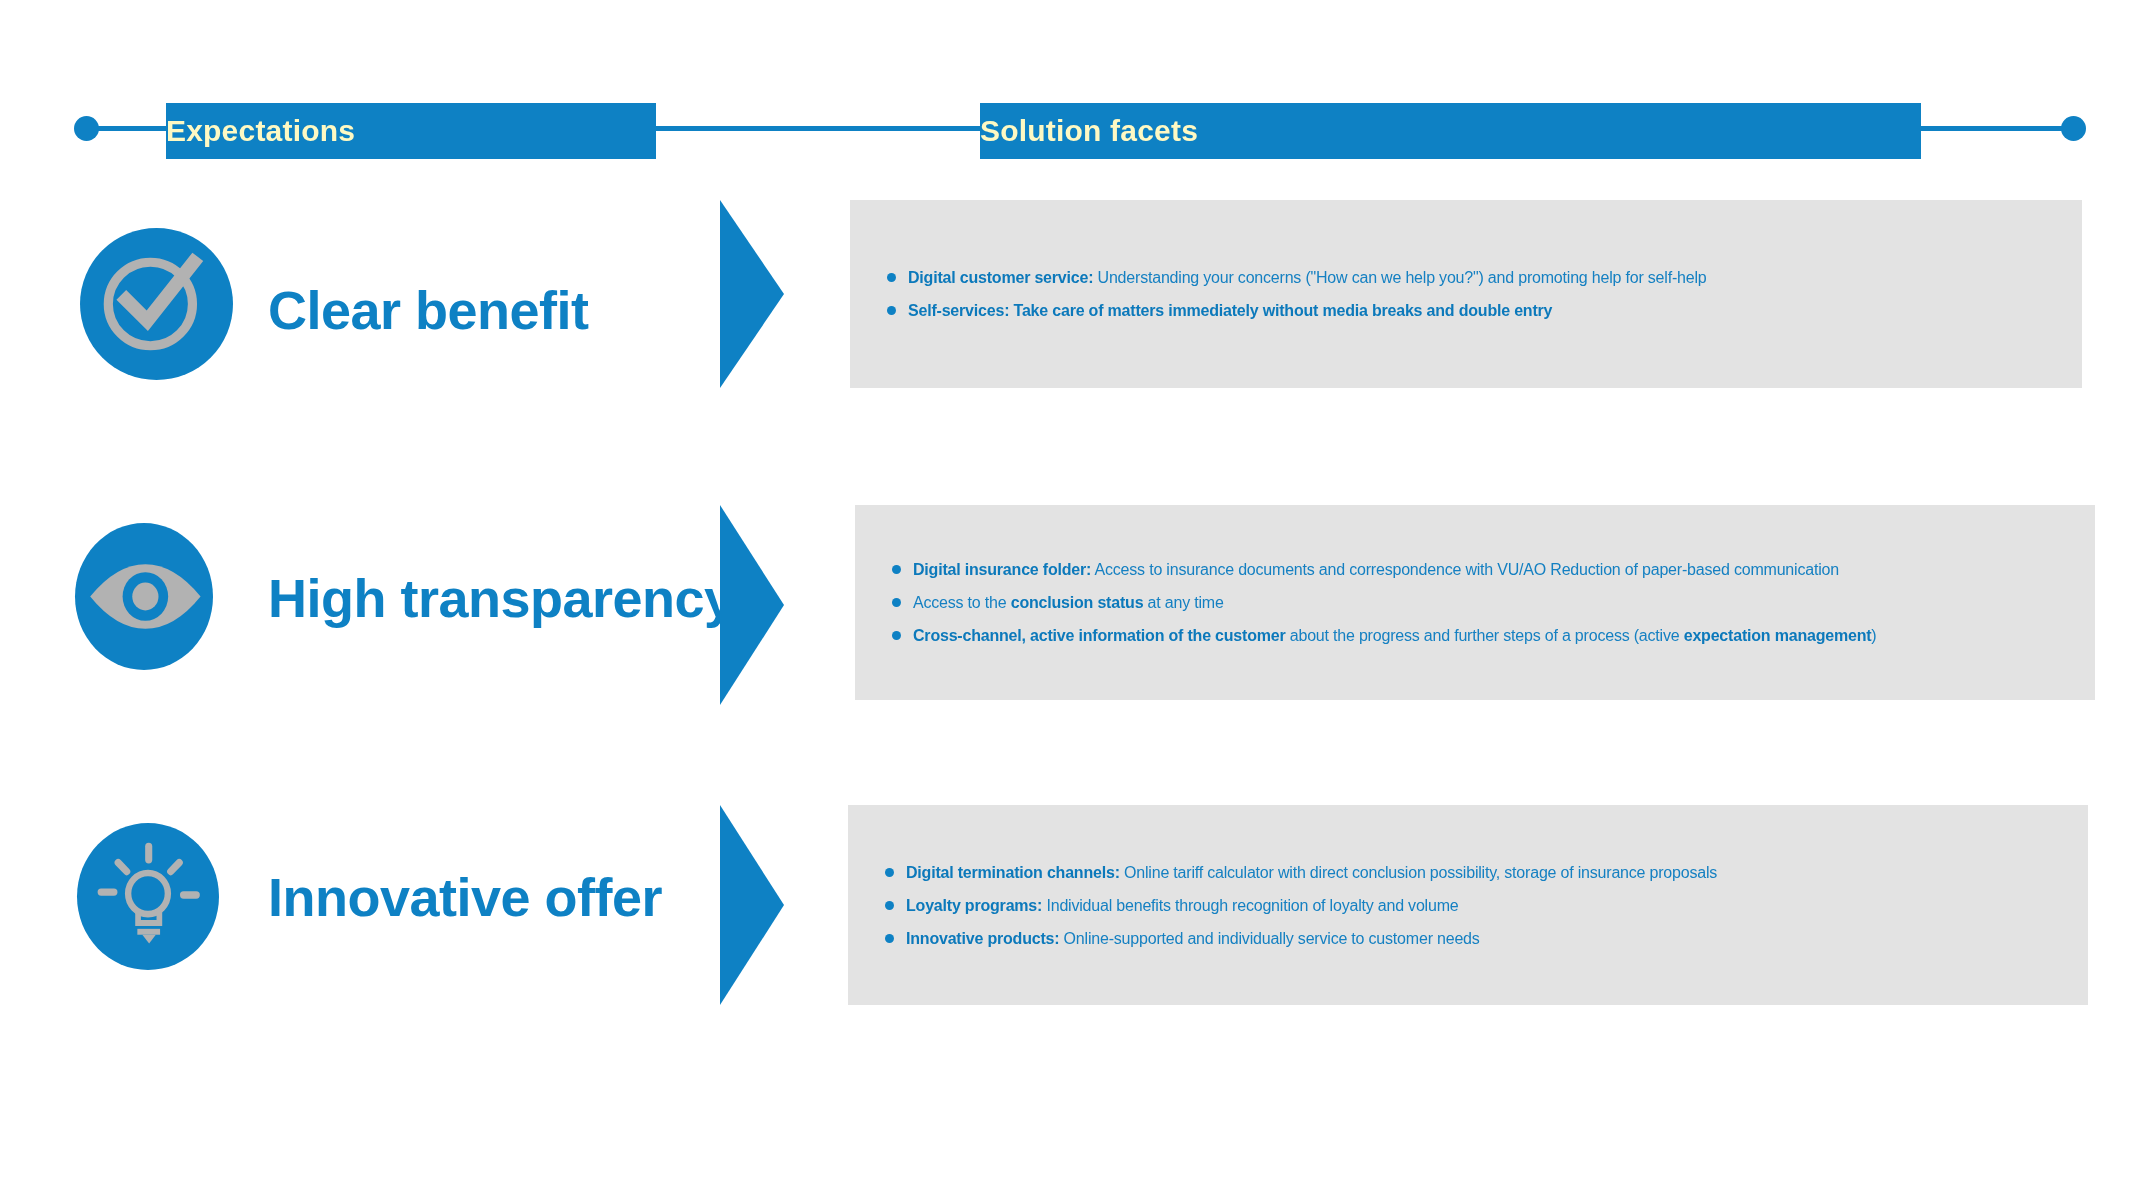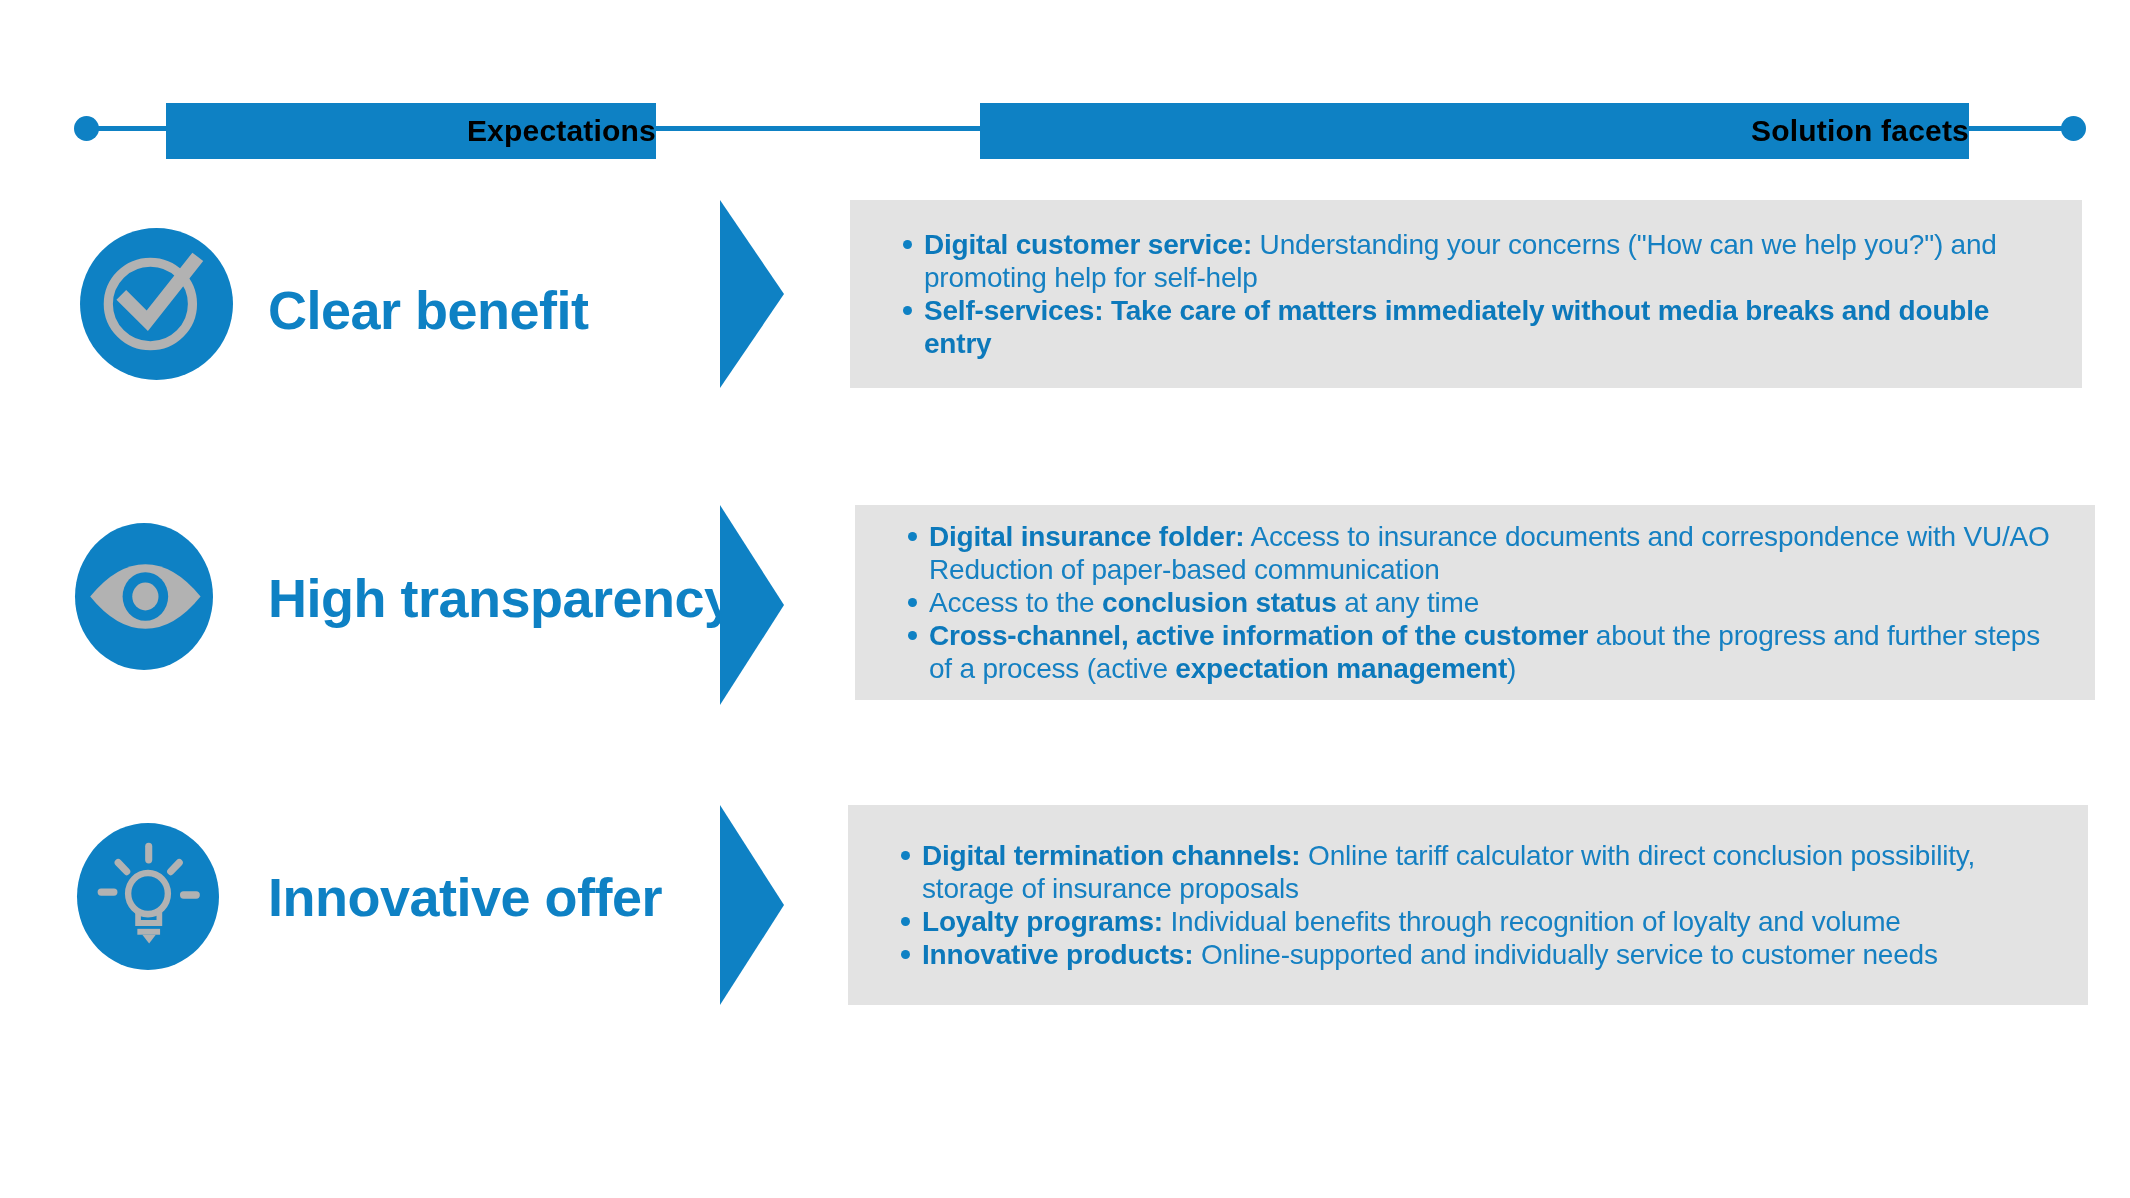--- a/index.html
+++ b/index.html
@@ -24,46 +24,46 @@
     background:var(--accent);
   }
   .end-dot{
     position:absolute;top:116px;width:25px;height:25px;border-radius:50%;
     background:var(--accent);
   }
   .end-dot.left{left:74px;}
   .end-dot.right{left:2061px;}
   .hdr{
     position:absolute;top:103px;height:56px;
-    background:var(--accent);color:#000000;
-    font-weight:700;font-size:30px;line-height:56px;text-align:right;
+    background:var(--accent);color:#fef9c3;
+    font-weight:700;font-size:30px;line-height:56px;text-align:left;
     letter-spacing:0.2px;
   }
   .hdr.left{left:166px;width:490px;}
-  .hdr.right{left:980px;width:941px;padding-left:48px;}
+  .hdr.right{left:980px;width:941px;}
 
   
   .icon-circle{
     position:absolute;border-radius:50%;background:var(--accent);
   }
   .icon-circle svg{width:100%;height:100%;display:block;}
   .row-title{
     position:absolute;margin:0;
     color:var(--accent);font-weight:700;font-size:54px;line-height:44px;
     letter-spacing:-0.5px;white-space:nowrap;
   }
   .arrow{position:absolute;display:block;}
   .panel{
     position:absolute;background:var(--panel-bg);
     display:flex;flex-direction:column;justify-content:center;
     box-sizing:border-box;padding:8px 18px 8px 0;
   }
   .bullets{
-    margin:16px;padding:0 0 0 37px;list-style:none;
-    font-size:28px;line-height:33px;color:var(--text-blue);
+    margin:0;padding:0 0 0 37px;list-style:none;
+    font-size:16px;line-height:33px;color:var(--text-blue);
     letter-spacing:-0.2px;
   }
   .bullets li{position:relative;padding-left:21px;}
   .bullets li::before{
     content:"";position:absolute;left:0;top:12px;width:9px;height:9px;
     border-radius:50%;background:var(--accent);
   }
   .bullets .b{font-weight:700;color:var(--text-blue-bold);}
 
   

